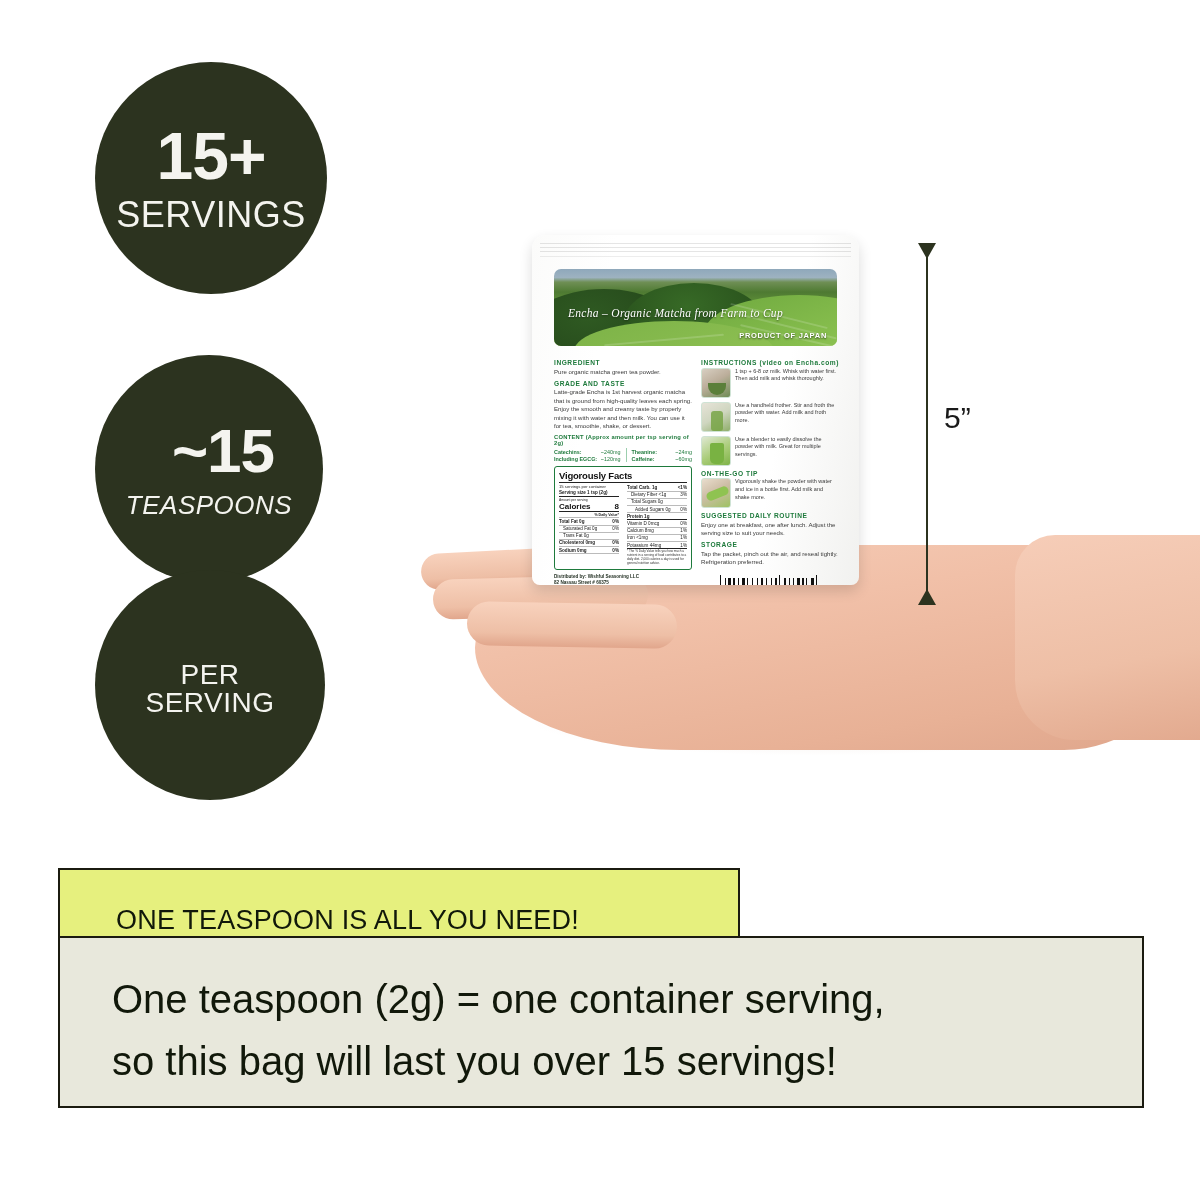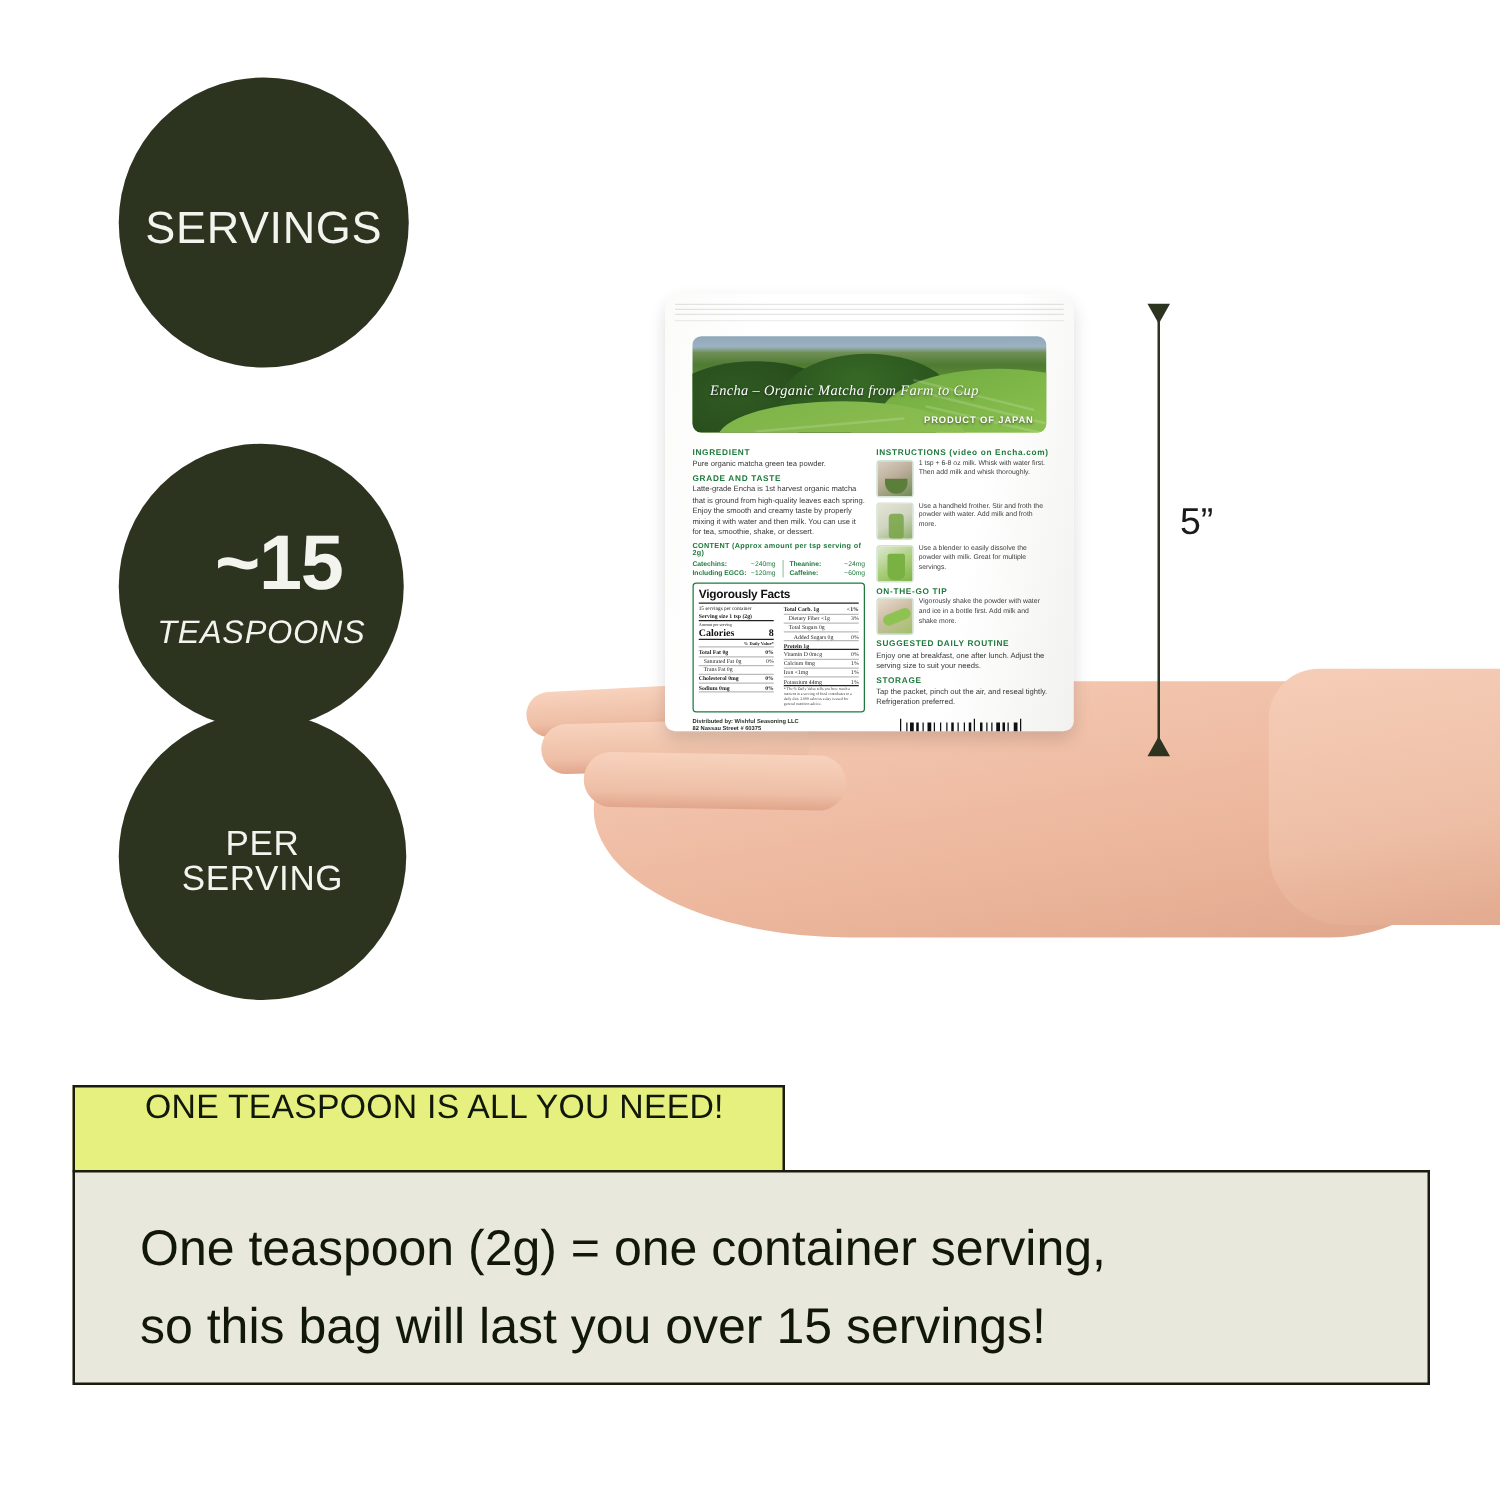--- a/index.html
+++ b/index.html
@@ -212,21 +212,21 @@
   }
   #nutri-title {
     font-size: 9.5px;
     font-weight: bold;
     color: #111;
     letter-spacing: -0.2px;
     border-bottom: 1px solid #222;
     padding-bottom: 1px;
     margin-bottom: 1px;
   }
-  #nutri-cols { display: flex; gap: 8px; font-family: Liberation Serif, serif; }
+  #nutri-cols { display: flex; gap: 8px; }
   .ncol { flex: 1; }
   .nline {
     display: flex; justify-content: space-between;
     font-size: 4.6px; color: #222;
     border-bottom: 0.5px solid #bbb;
     padding: 0.6px 0;
   }
   .nline.b { font-weight: bold; }
   .nline.thick { border-bottom: 1.6px solid #222; }
   .nline.indent { padding-left: 4px; }
@@ -281,40 +281,41 @@
   #dim-arrow-top { top: 0px; border-top: 16px solid #2c331f; }
   #dim-arrow-bottom { bottom: 0px; border-bottom: 16px solid #2c331f; }
   #dim-label {
     position: absolute; left: 26px; top: 158px;
     font-size: 30px; color: #1a1a1a;
   }
 
   
   #banner {
     position: absolute; left: 58px; top: 868px;
-    width: 570px; height: 70px;
+    width: 682px; height: 70px;
     background: #e6f07e;
     border: 2px solid #1b1b10;
-    display: flex; align-items: flex-start; padding-left: 56px;
+    display: flex; align-items: flex-end; padding-left: 56px;
   }
   #banner-text { font-size: 27px; color: #11180a; letter-spacing: 0.2px; }
 
   #message-box {
     position: absolute; left: 58px; top: 936px;
     width: 1086px; height: 172px;
     background: #e8e8dc;
     border: 2px solid #1b1b10;
     padding: 30px 0 0 52px;
   }
   .msg-line { font-size: 40px; color: #11180a; line-height: 1.55; white-space: nowrap; }
 </style>
 </head>
 <body>
 
 <div class="badge" id="badge-servings">
+  <div class="big">15+</div>
   <div class="sub">SERVINGS</div>
 </div>
 
 <div class="badge" id="badge-teaspoons">
   <div class="big">~15</div>
   <div class="sub">TEASPOONS</div>
 </div>
 
 <div class="badge" id="badge-price">
   <div class="sub">PER</div>

